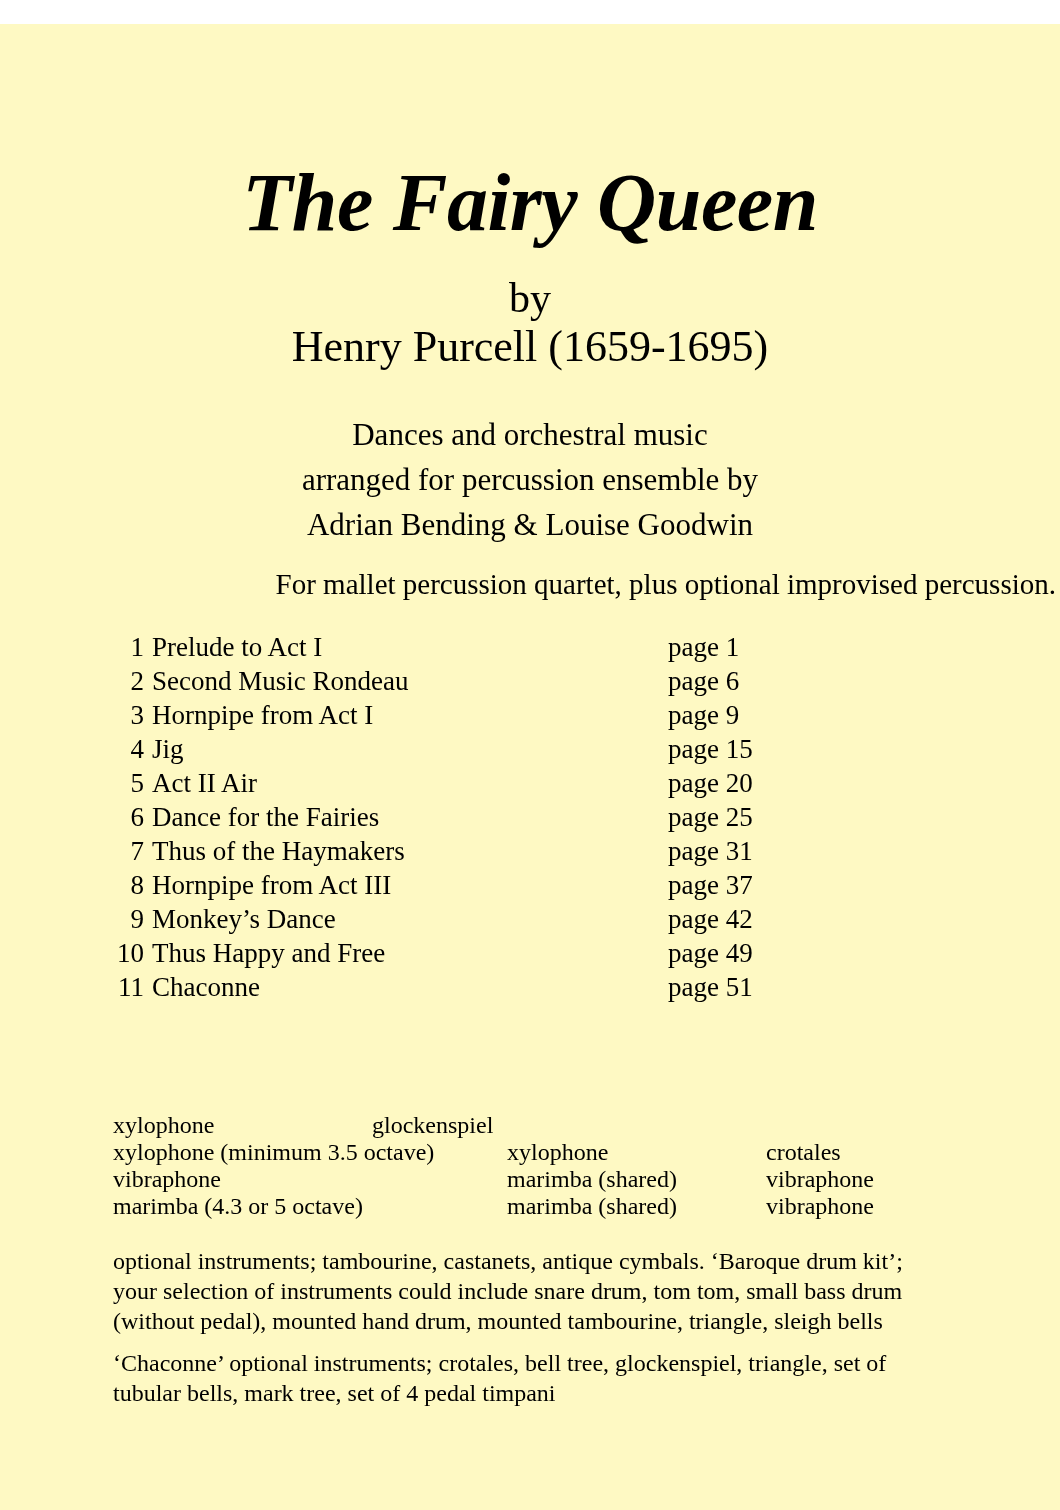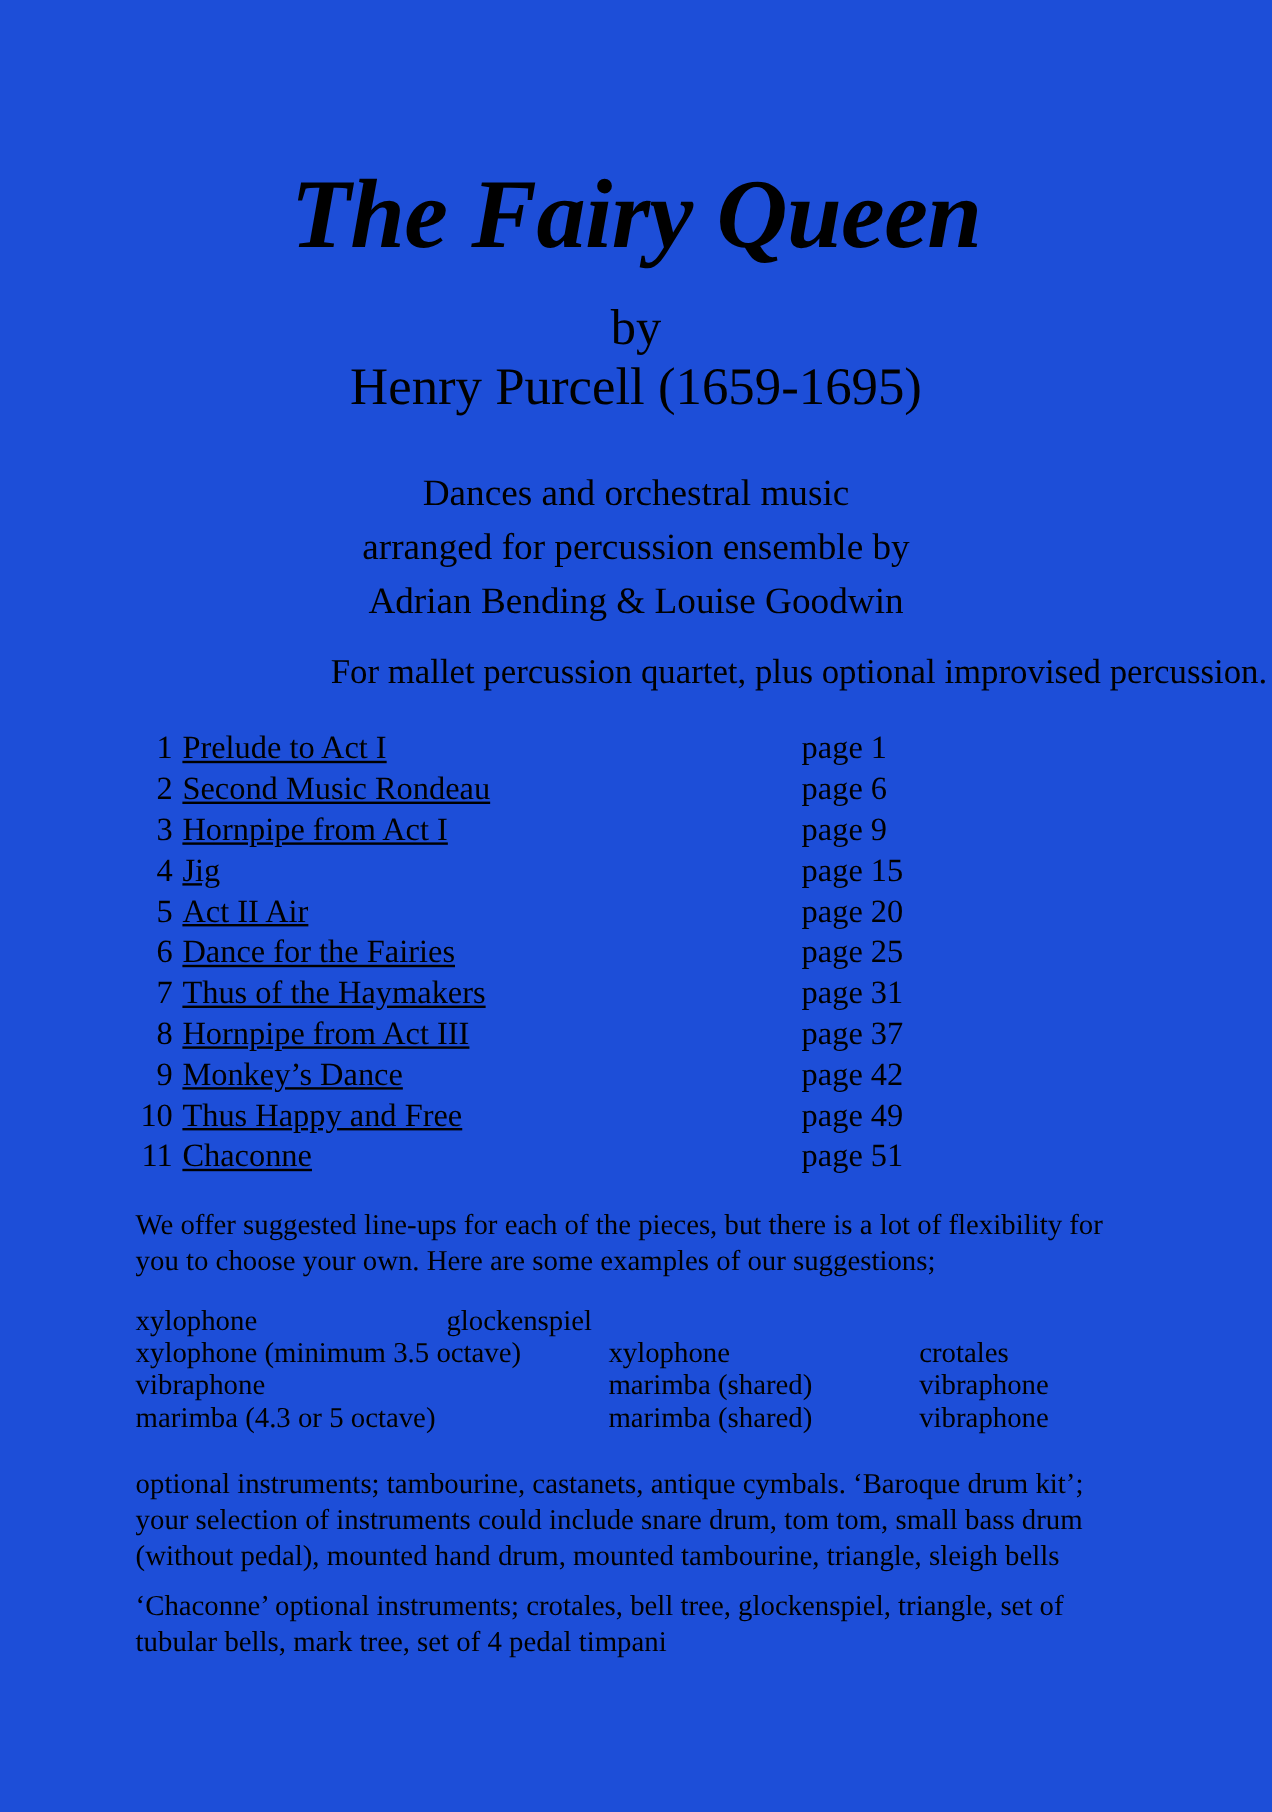--- a/index.html
+++ b/index.html
@@ -13,21 +13,22 @@
     position: relative;
     overflow: hidden;
     font-family: "Liberation Serif", "DejaVu Serif", serif;
     color: #000000;
     -webkit-font-smoothing: antialiased;
   }
 
   .page {
     position: absolute;
     inset: 0;
-    background: #1d4ed8;
+    background: #fef9c3;
+    margin-top: 24px;
   }
 
   
   .title {
     position: absolute;
     top: 138px;
     left: 0;
     width: 1060px;
     text-align: center;
     font-size: 82px;
@@ -94,21 +95,20 @@
   }
   .toc-num {
     width: 36px;
     text-align: right;
     flex: 0 0 36px;
   }
   .toc-title {
     padding-left: 8px;
     flex: 1 1 auto;
     white-space: nowrap;
-    text-decoration: underline;
   }
   .toc-page {
     flex: 0 0 auto;
     width: 160px;
     text-align: left;
     margin-left: auto;
     padding-left: 6px;
   }
 
   
@@ -211,21 +211,20 @@
       <span class="toc-title">Thus Happy and Free</span>
       <span class="toc-page">page 49</span>
     </div>
     <div class="toc-row">
       <span class="toc-num">11</span>
       <span class="toc-title">Chaconne</span>
       <span class="toc-page">page 51</span>
     </div>
   </div>
 
-  <div class="para para-intro">We offer suggested line-ups for each of the pieces, but there is a lot of flexibility for you to choose your own.  Here are some examples of our suggestions;</div>
 
   <div class="instruments">
     <div class="inst-row">
       <span class="inst-c2">xylophone</span>
       <span class="inst-c3">glockenspiel</span>
     </div>
     <div class="inst-row">
       <span class="inst-c1">xylophone (minimum 3.5 octave)</span>
       <span class="inst-c2">xylophone</span>
       <span class="inst-c3">crotales</span>

